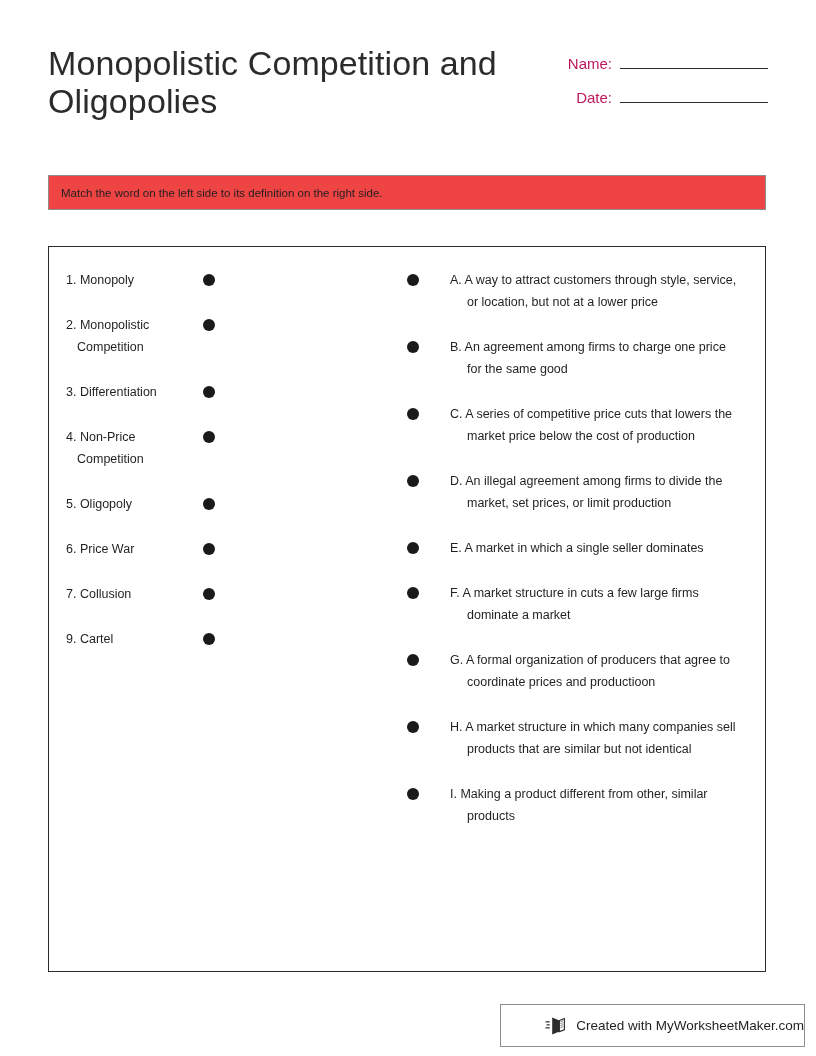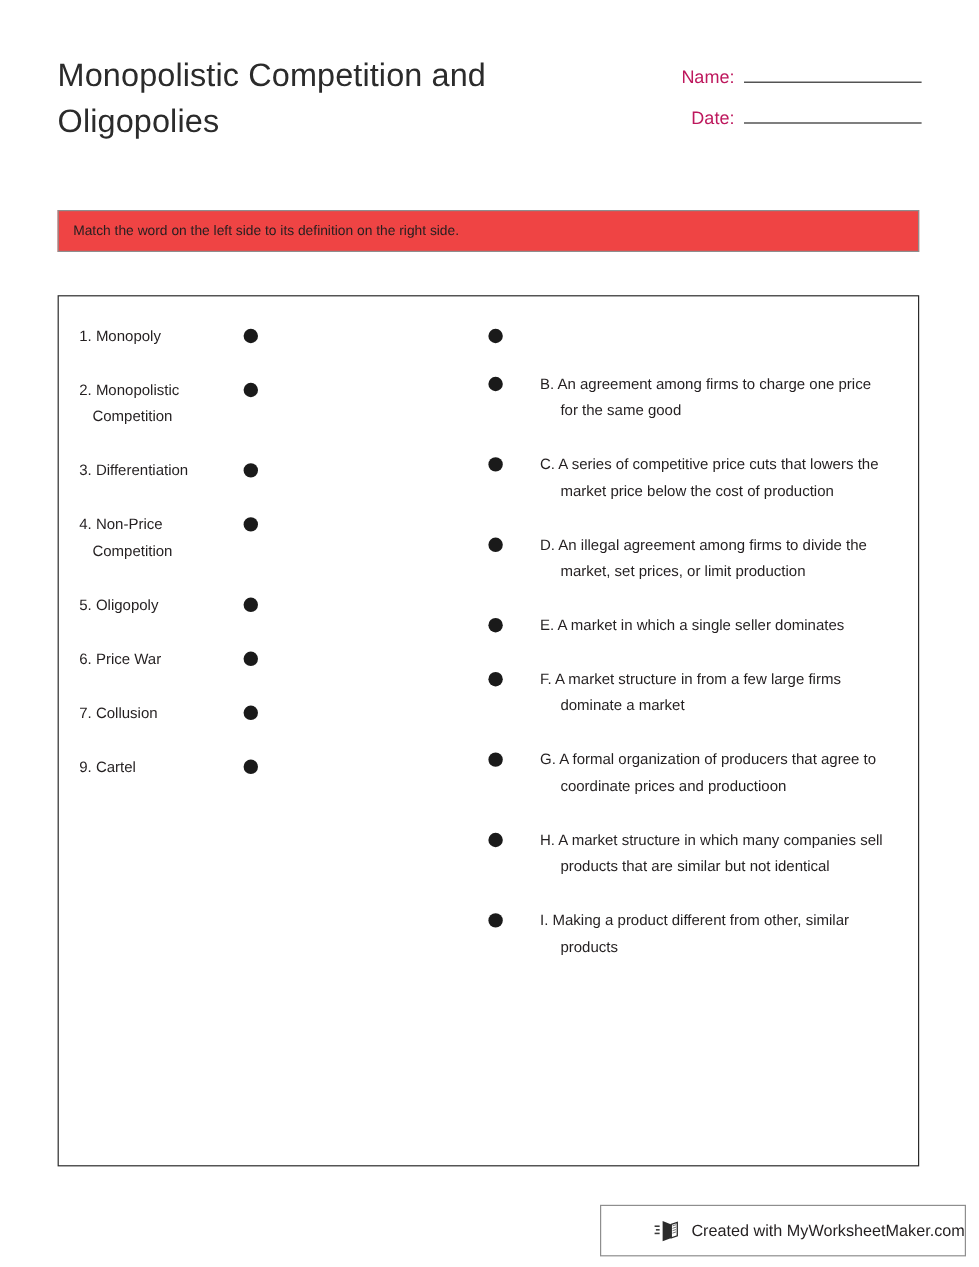--- a/index.html
+++ b/index.html
@@ -27,21 +27,21 @@
     left: 48px;
     top: 44px;
     width: 720px;
     height: 110px;
   }
   .title {
     position: absolute;
     left: 0;
     top: 0;
     width: 470px;
-    font-size: 27px;
+    font-size: 34px;
     line-height: 38px;
     font-weight: 400;
     color: #2b2b2b;
     letter-spacing: 0.1px;
   }
   .meta {
     position: absolute;
     right: 0;
     top: 6px;
     width: 230px;
@@ -254,40 +254,41 @@
             <span class="dot term-dot"></span>
           </div>
           <div class="term-row">
             <div class="term-text">9. Cartel</div>
             <span class="dot term-dot"></span>
           </div>
         </div>
       <div class="col-defs" id="defs-column">
           <div class="def-row">
             <span class="dot def-dot"></span>
+            <div class="def-text">A. A way to attract customers through style, service, or location, but not at a lower price</div>
           </div>
           <div class="def-row">
             <span class="dot def-dot"></span>
             <div class="def-text">B. An agreement among firms to charge one price for the same good</div>
           </div>
           <div class="def-row">
             <span class="dot def-dot"></span>
             <div class="def-text">C. A series of competitive price cuts that lowers the market price below the cost of production</div>
           </div>
           <div class="def-row">
             <span class="dot def-dot"></span>
             <div class="def-text">D. An illegal agreement among firms to divide the market, set prices, or limit production</div>
           </div>
           <div class="def-row">
             <span class="dot def-dot"></span>
             <div class="def-text">E. A market in which a single seller dominates</div>
           </div>
           <div class="def-row">
             <span class="dot def-dot"></span>
-            <div class="def-text">F. A market structure in from a few large firms dominate a market</div>
+            <div class="def-text">F. A market structure in cuts a few large firms dominate a market</div>
           </div>
           <div class="def-row">
             <span class="dot def-dot"></span>
             <div class="def-text">G. A formal organization of producers that agree to coordinate prices and productioon</div>
           </div>
           <div class="def-row">
             <span class="dot def-dot"></span>
             <div class="def-text">H. A market structure in which many companies sell products that are similar but not identical</div>
           </div>
           <div class="def-row">

